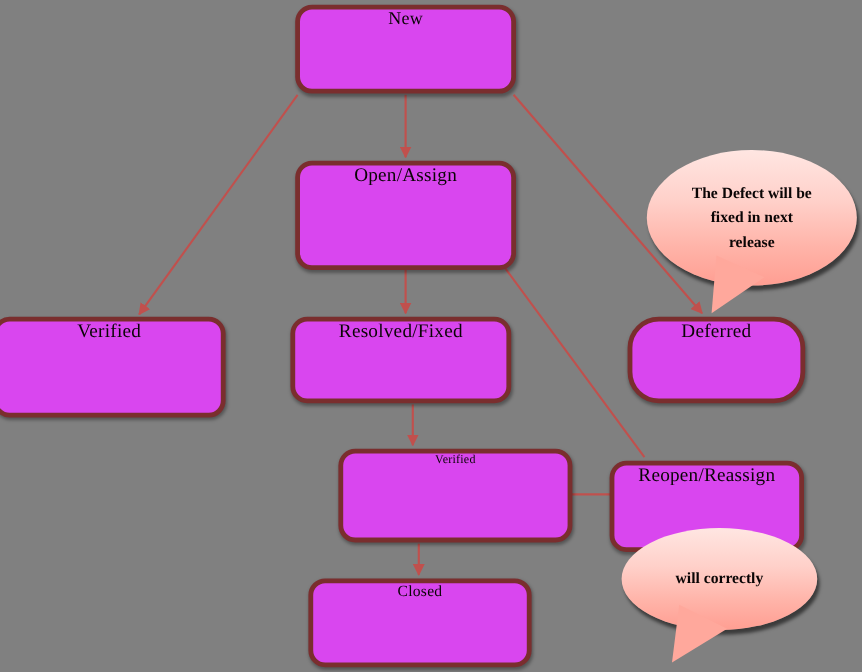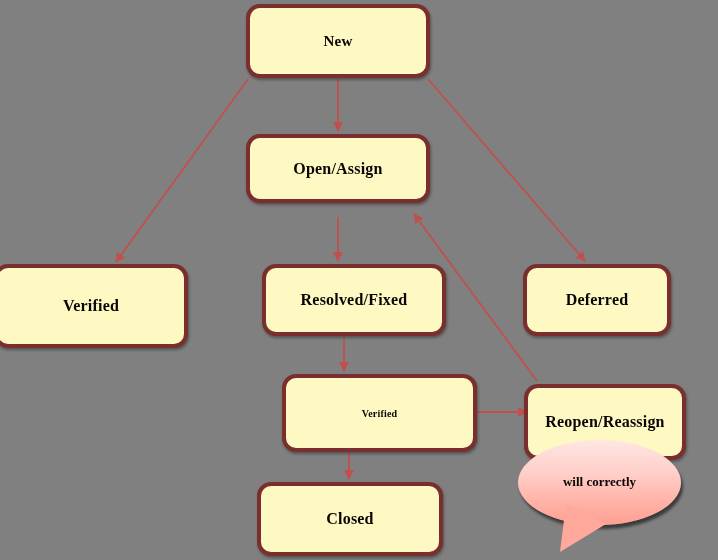--- a/index.html
+++ b/index.html
@@ -28,26 +28,26 @@
     z-index: 1;
     pointer-events: none;
   }
   
   .node {
     position: absolute;
     z-index: 2;
     box-sizing: border-box;
     border: 4px solid #7a2e2e;
     border-radius: 14px;
-    background: #fef9c3;
+    background: #d946ef;
     display: flex;
-    align-items: center;
+    align-items: flex-start;
     justify-content: center;
     color: #0a0505;
-    font-weight: bold;
+    font-weight: normal;
     letter-spacing: 0.2px;
     text-align: center;
     box-shadow: 1px 2px 3px rgba(0,0,0,0.35);
   }
   .node-label {
     display: block;
     line-height: 1.1;
     padding: 0 6px;
     white-space: nowrap;
   }
@@ -113,49 +113,62 @@
 
     <line x1="441" y1="412" x2="527" y2="412" stroke="#c0504d" stroke-width="1.8" marker-end="url(#ah)"></line>
 
     <line x1="537" y1="381" x2="414" y2="214" stroke="#c0504d" stroke-width="1.8" marker-end="url(#ah)"></line>
   </svg>
 
   <div class="node" style="left:246px; top:4px; width:184px; height:74px; font-size:15px;">
     <span class="node-label">New</span>
   </div>
 
-  <div class="node" style="left:246px; top:134px; width:184px; height:69px; font-size:16px;">
+  <div class="node" style="left:246px; top:134px; width:184px; height:91px; font-size:16px;">
     <span class="node-label">Open/Assign</span>
   </div>
 
   <div class="node" style="left:-6px; top:264px; width:194px; height:84px; font-size:16px;">
     <span class="node-label">Verified</span>
   </div>
 
-  <div class="node" style="left:262px; top:264px; width:184px; height:72px; font-size:16px;">
+  <div class="node" style="left:242px; top:264px; width:184px; height:72px; font-size:16px;">
     <span class="node-label">Resolved/Fixed</span>
   </div>
 
-  <div class="node" style="left:523px; top:264px; width:148px; height:72px; font-size:16px;">
+  <div class="node" style="left:523px; top:264px; width:148px; height:72px; font-size:16px;border-radius:26px;">
     <span class="node-label">Deferred</span>
   </div>
 
   <div class="node" style="left:248px; top:374px; width:195px; height:78px; font-size:10px;margin-left:34px;">
     <span class="node-label">Verified</span>
   </div>
 
-  <div class="node" style="left:524px; top:384px; width:162px; height:76px; font-size:16px;">
+  <div class="node" style="left:508px; top:384px; width:162px; height:76px; font-size:16px;">
     <span class="node-label">Reopen/Reassign</span>
   </div>
 
-  <div class="node" style="left:257px; top:482px; width:186px; height:74px; font-size:16px;">
+  <div class="node" style="left:257px; top:482px; width:186px; height:74px; font-size:13px;">
     <span class="node-label">Closed</span>
   </div>
 
 
+  <div class="bubble" style="left:539px; top:125px; width:175px; height:113px;">
+    <div class="bubble-tail" style="left:50px; top:86px;">
+      <svg width="60" height="54" viewBox="0 0 60 54">
+        <path d="M 8 2 L 4 50 L 48 20 Z" fill="#ffa89c"></path>
+      </svg>
+    </div>
+    <div class="bubble-oval"></div>
+    <div class="bubble-text">
+      <span>The Defect will be</span>
+      <span>fixed in next</span>
+      <span>release</span>
+    </div>
+  </div>
 
   <div class="bubble" style="left:518px; top:440px; width:163px; height:85px;">
     <div class="bubble-tail" style="left:40px; top:62px;">
       <svg width="60" height="54" viewBox="0 0 60 54">
         <path d="M 8 2 L 2 50 L 48 22 Z" fill="#ffa89c"></path>
       </svg>
     </div>
     <div class="bubble-oval"></div>
     <div class="bubble-text">
       <span>will correctly</span>

